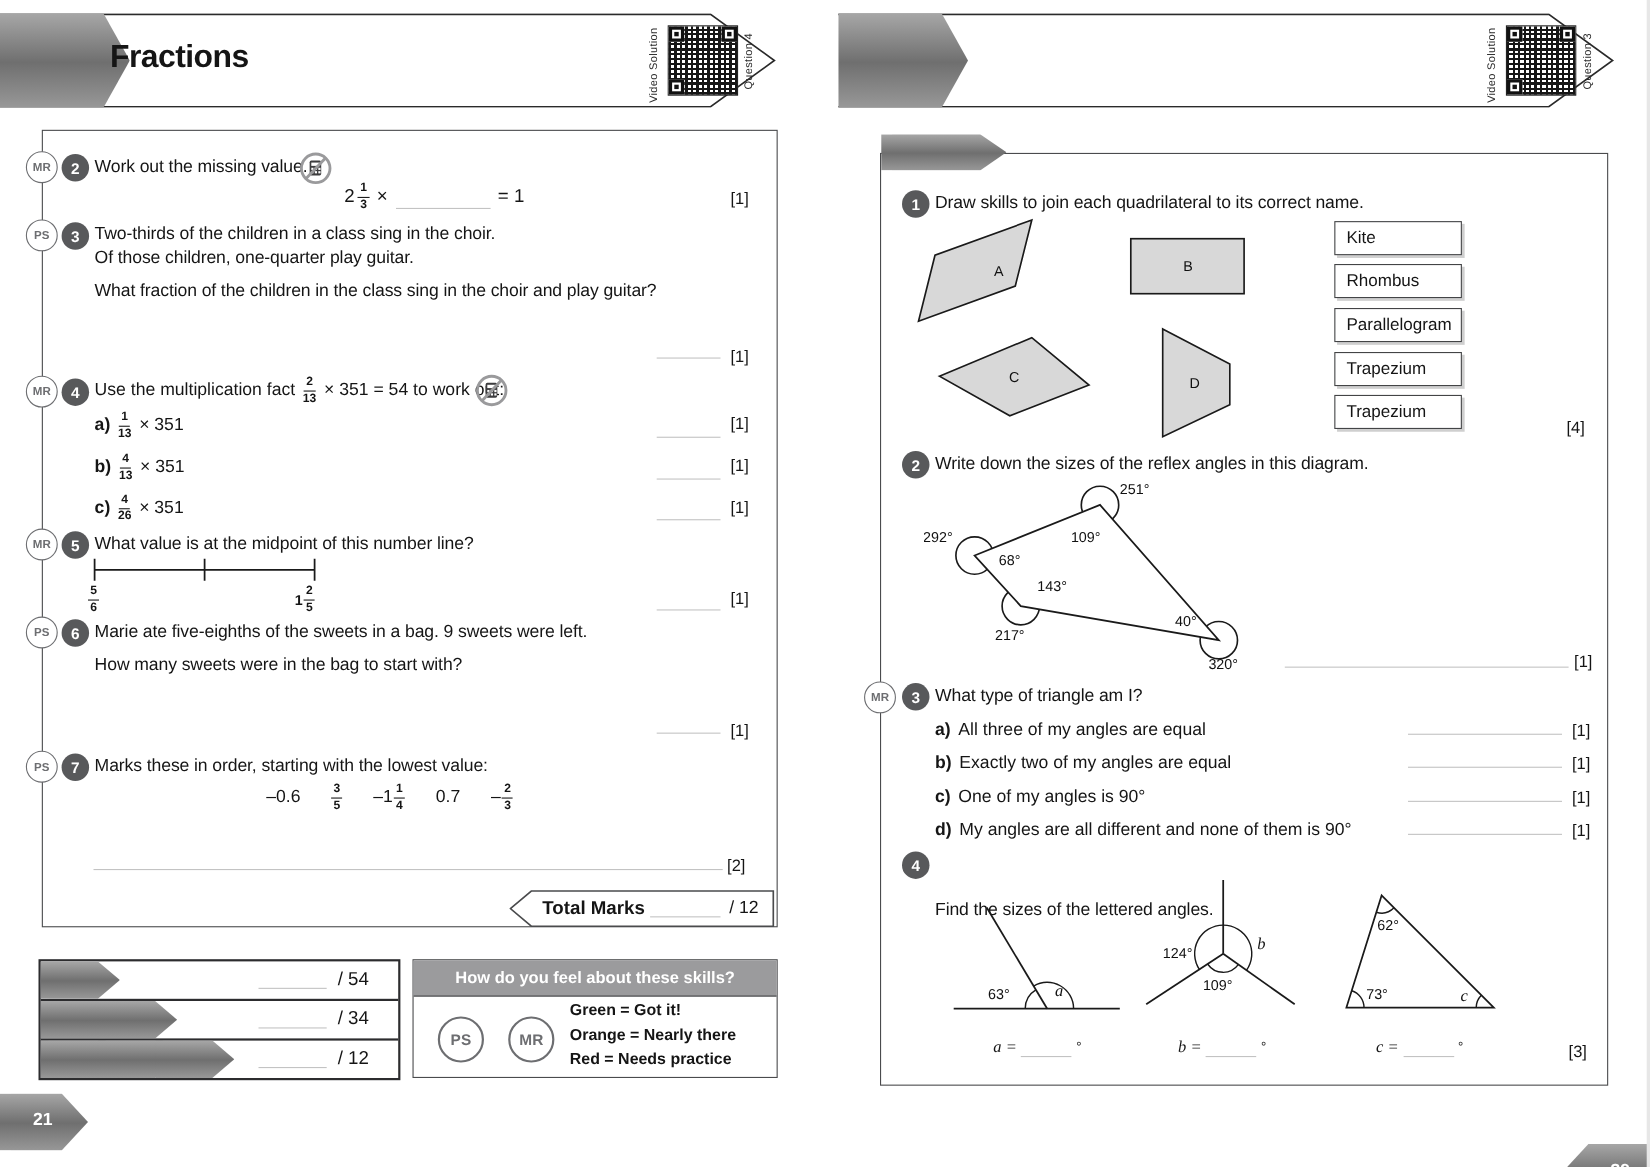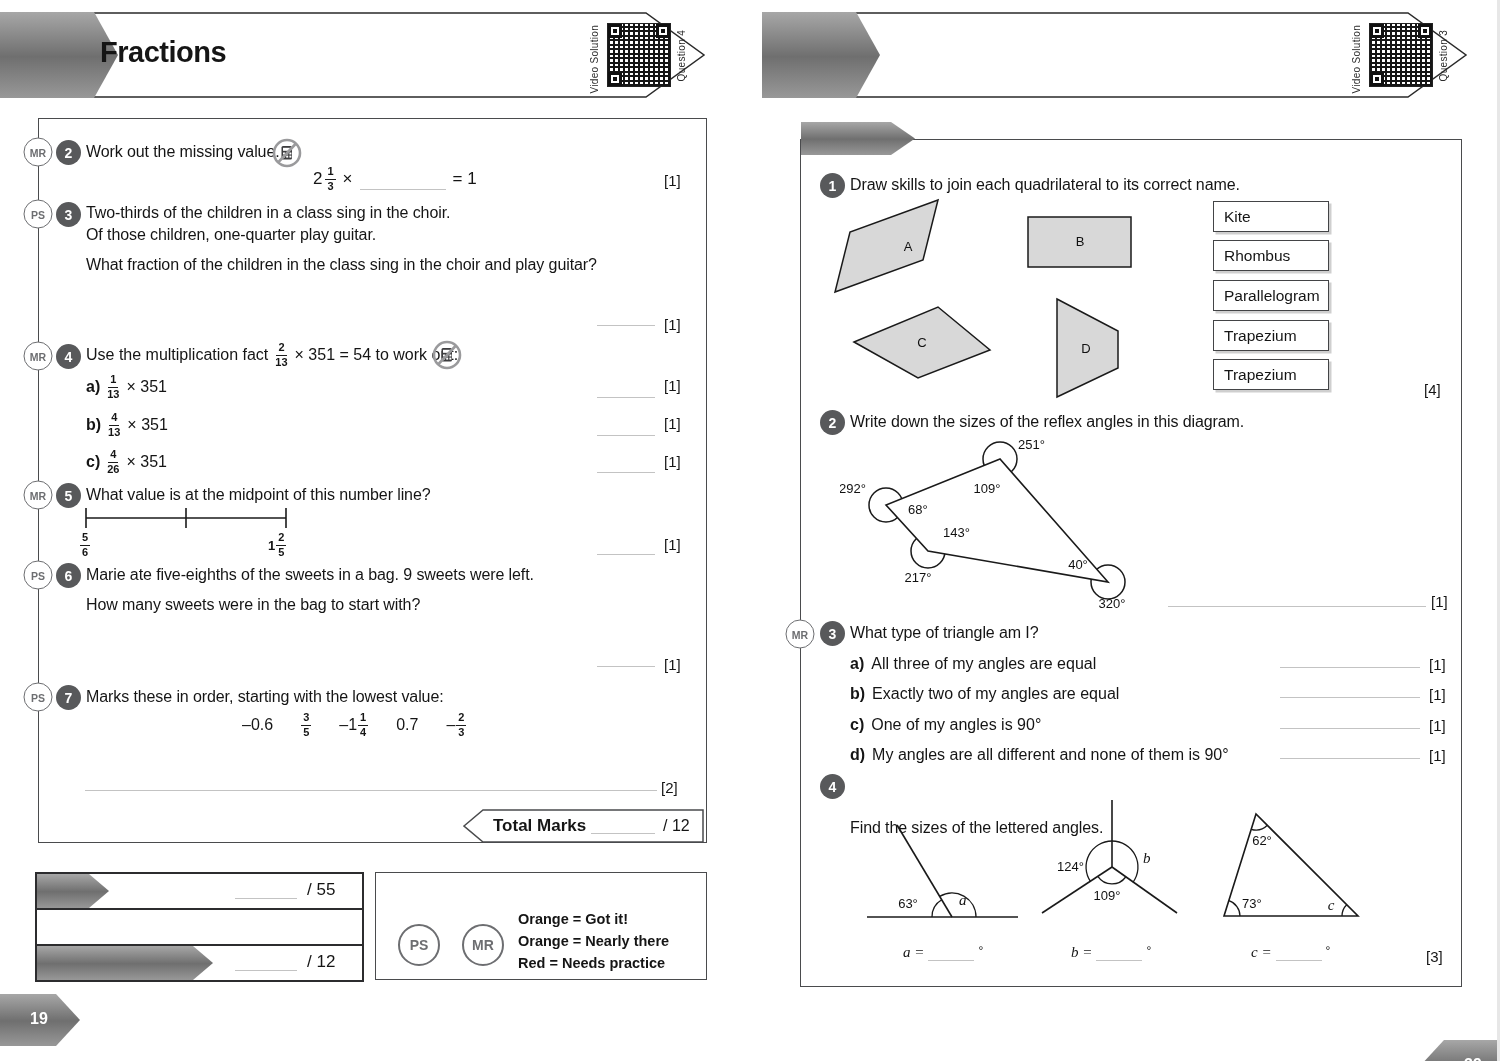--- a/index.html
+++ b/index.html
@@ -239,44 +239,51 @@
   </svg>
   <span class="abs bld" style="left:30px;top:8px;font-size:17px">Total Marks</span>
   <span class="abs blank" style="left:128px;top:5px;width:64px"></span>
   <span class="abs" style="left:200px;top:9px;font-size:16px">/ 12</span>
 </div>
 
 <div class="scorebox" style="left:35px;top:872px;width:325px;height:106px">
   <div class="srow" style="top:0">
     <div class="schv" style="left:0"></div>
     <div class="sline" style="left:198px;width:62px"></div>
-    <div class="sval" style="left:270px">/ 55</div>
+    <div class="sval" style="left:270px">/ 54</div>
   </div>
   <div class="sdiv" style="top:34px"></div>
+  <div class="srow" style="top:36px">
+    <div class="schv" style="left:0"></div>
+    <div class="schv" style="left:52px"></div>
+    <div class="sline" style="left:198px;width:62px"></div>
+    <div class="sval" style="left:270px">/ 34</div>
+  </div>
   <div class="sdiv" style="top:70px"></div>
   <div class="srow" style="top:72px">
     <div class="schv" style="left:0"></div>
     <div class="schv" style="left:52px"></div>
     <div class="schv" style="left:104px"></div>
     <div class="sline" style="left:198px;width:62px"></div>
     <div class="sval" style="left:270px">/ 12</div>
   </div>
 </div>
 
 <div class="feelbox" style="left:375px;top:872px;width:330px;height:106px">
+  <div class="feelhead">How do you feel about these skills?</div>
   <div class="fskill" style="left:22px;top:51px">PS</div>
   <div class="fskill" style="left:86px;top:51px">MR</div>
-  <div class="feelline" style="top:38px">Orange = Got it!</div>
+  <div class="feelline" style="top:38px">Green = Got it!</div>
   <div class="feelline" style="top:60px">Orange = Nearly there</div>
   <div class="feelline" style="top:82px">Red = Needs practice</div>
 </div>
 
 <div class="abs" style="left:0;top:994px;width:100px;height:52px">
   <div class="chev" style="left:0;top:0;width:80px;height:52px"></div>
-  <div class="tabnum" style="left:30px;top:16px">19</div>
+  <div class="tabnum" style="left:30px;top:16px">21</div>
 </div>
 
 <div class="banner" style="left:762px">
   <svg width="706" height="86" style="position:absolute;left:0;top:0">
     <path d="M0 1 H646 L704 43 L646 85 H0" fill="#fff" stroke="#2a2a2a" stroke-width="1.5"></path>
   </svg>
   <div class="chev" style="left:0;top:0;width:118px;height:86px"></div>
   <div class="vtext" style="left:589px;top:13px">Video Solution</div>
   <div class="qr" style="left:607px;top:11px">
     <div class="qrf" style="left:0;top:0"></div>

